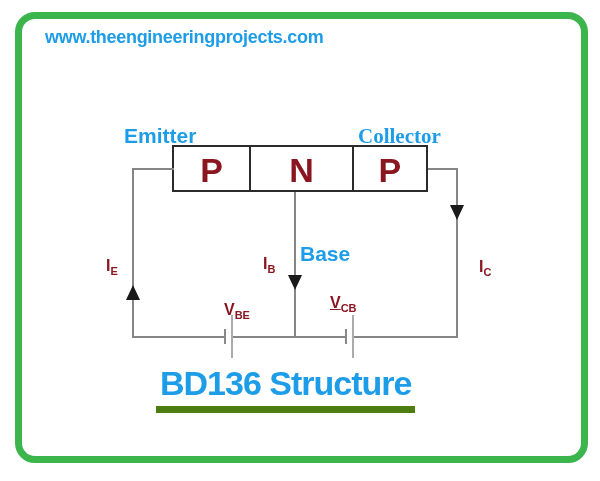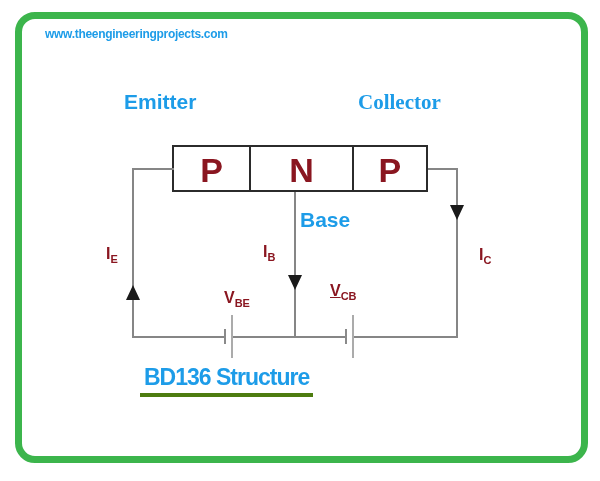--- a/index.html
+++ b/index.html
@@ -7,24 +7,24 @@
     width:600px;height:481px;position:relative;background:#ffffff;
     font-family:"Liberation Sans", sans-serif;overflow:hidden;
   }
   .frame{
     position:absolute;left:15px;top:12px;width:573px;height:451px;
     box-sizing:border-box;border:7px solid #3cb54c;border-radius:20px;
     background:#ffffff;
   }
   .site-url{
     position:absolute;left:45px;top:27px;
-    font-size:12px;font-weight:bold;color:#1d9ce8;letter-spacing:-0.3px;
+    font-size:18px;font-weight:bold;color:#1d9ce8;letter-spacing:-0.3px;
   }
   .terminal-label{
-    position:absolute;font-size:21px;font-weight:bold;color:#1d9ce8;
+    position:absolute;font-size:21px;font-weight:bold;color:#1d9ce8;margin-top:34px;
   }
   .lbl-emitter{left:124px;top:90px;}
   .lbl-collector{left:358px;top:90px;font-family:Liberation Serif, serif;}
   .lbl-base{left:300px;top:208px;}
   .pnp-box{
     position:absolute;left:172px;top:145px;width:256px;height:47px;
     box-sizing:border-box;border:2px solid #2b2b2b;display:flex;background:#fff;
   }
   .cell{
     display:flex;align-items:center;justify-content:center;
@@ -42,32 +42,32 @@
   .arrow{position:absolute;width:0;height:0;}
   .arrow-up{
     border-left:7px solid transparent;border-right:7px solid transparent;
     border-bottom:15px solid #1a1a1a;
   }
   .arrow-down{
     border-left:7px solid transparent;border-right:7px solid transparent;
     border-top:15px solid #1a1a1a;
   }
   .q-label{
-    position:absolute;color:#8a1620;font-weight:bold;font-size:16px;line-height:1;
+    position:absolute;color:#8a1620;font-weight:bold;font-size:16px;line-height:1;margin-top:12px;
   }
   .q-label sub{font-size:11px;vertical-align:-4px;font-weight:bold;}
   .cur-ie{left:106px;top:246px;}
   .cur-ib{left:263px;top:244px;text-align:right;}
   .cur-ic{left:479px;top:247px;}
   .volt-vbe{left:224px;top:290px;}
   .volt-vcb{left:330px;top:283px;text-decoration:underline;}
   .diagram-title{
-    position:absolute;left:140px;top:364px;
-    font-size:23px;font-weight:bold;color:#1d9ce8;letter-spacing:-1px;
-    border-bottom:4px solid #4d7c0f;padding:0 4px 3px 4px;line-height:1.15;
+    position:absolute;left:156px;top:364px;
+    font-size:34px;font-weight:bold;color:#1d9ce8;letter-spacing:-1px;
+    border-bottom:7px solid #4d7c0f;padding:0 4px 3px 4px;line-height:1.15;
   }
 </style>
 </head>
 <body>
 
 <div class="frame"></div>
 
 <div class="site-url">www.theengineeringprojects.com</div>
 
 <div class="terminal-label lbl-emitter">Emitter</div>

